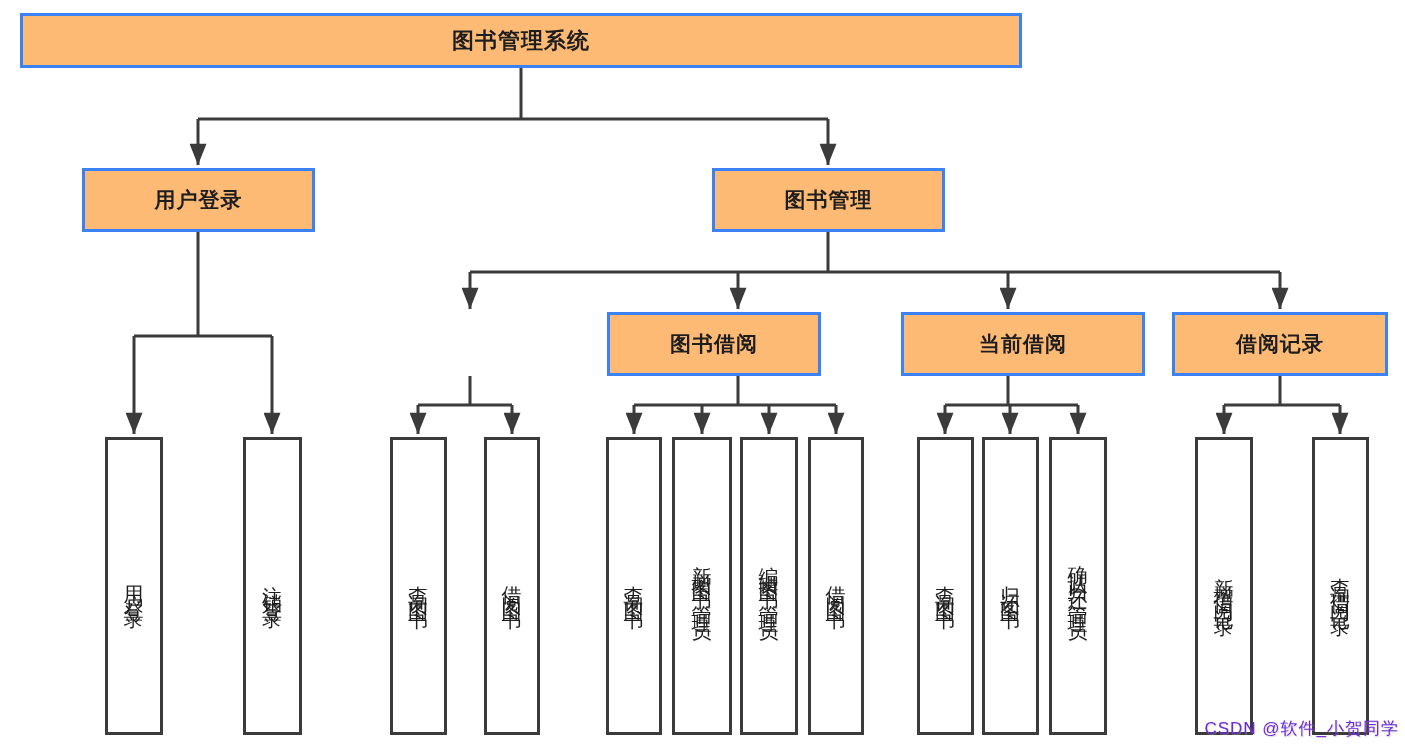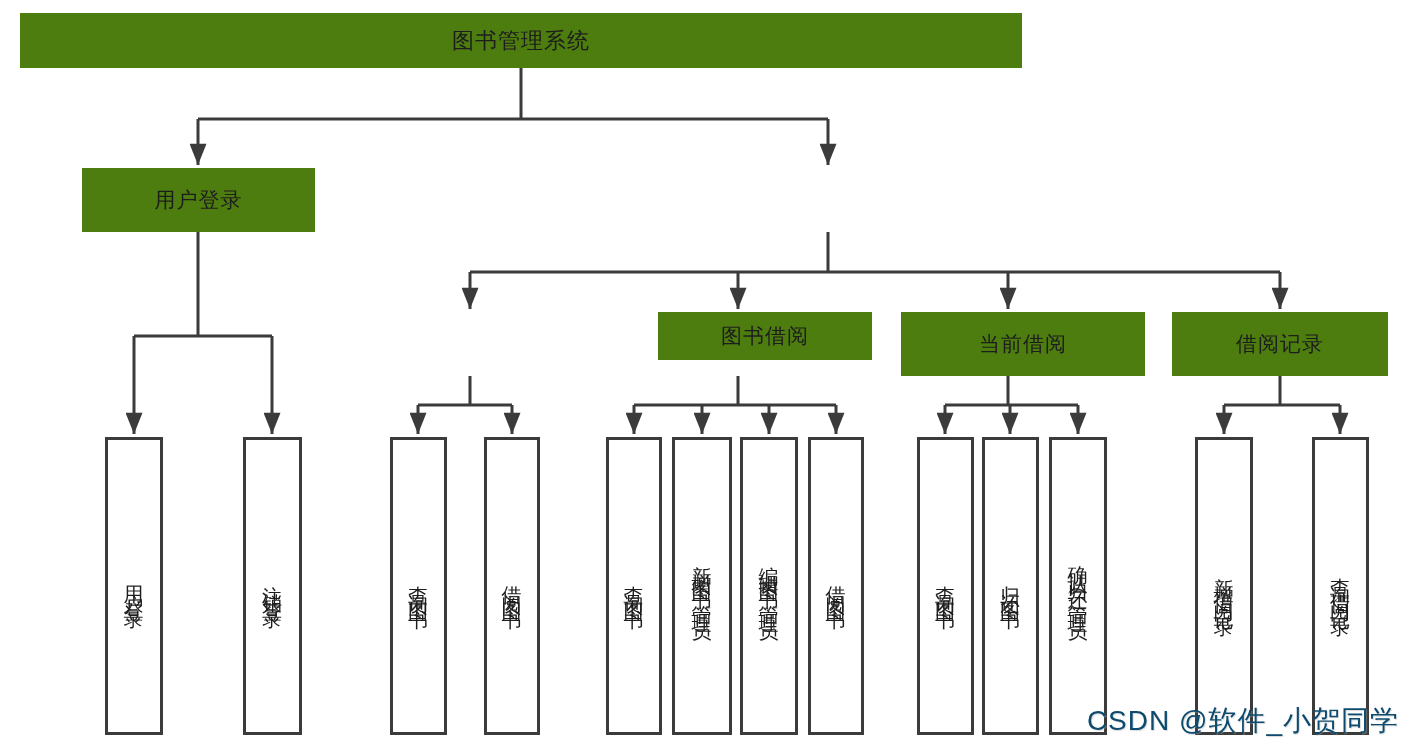--- a/index.html
+++ b/index.html
@@ -8,47 +8,48 @@
     width:1405px;height:747px;
     background:#ffffff;
     overflow:hidden;
     font-family:"Liberation Sans","DejaVu Sans",sans-serif;
     color:#1d1d1d;
   }
   #wires{position:absolute;left:0;top:0;width:1405px;height:747px;}
   .hbox{
     position:absolute;
     box-sizing:border-box;
-    border:3px solid #4d7c0f;
-    background:#4d7c0f;
+    border:3px solid #3b82f6;
+    background:#fdba74;
     display:flex;align-items:center;justify-content:center;
     font-size:21px;letter-spacing:1px;
     white-space:nowrap;
+    font-weight:bold;
   }
   .vbox{
     position:absolute;
     top:437px;height:298px;
     box-sizing:border-box;
     border:3px solid #3b3b3b;
     background:#ffffff;
     display:flex;align-items:center;justify-content:center;
   }
   .vbox span{
     writing-mode:vertical-rl;
     text-orientation:mixed;
     font-size:20px;
     letter-spacing:8px;
     line-height:1;
     white-space:nowrap;
   }
   .watermark{
     position:absolute;
     right:6px;bottom:7px;
-    font-size:28px;
-    color:#0c4a6e;
+    font-size:17px;
+    color:#6d28d9;
     letter-spacing:1px;
     text-shadow:1px 1px 1px rgba(170,170,170,0.45);
     white-space:nowrap;
   }
 </style>
 </head>
 <body>
 
 <div id="canvas">
 
@@ -95,22 +96,25 @@
     </g>
   </svg>
 
   <div class="hbox" style="left:20px;top:13px;width:1002px;height:55px;font-size:22px;">
     <span>图书管理系统</span>
   </div>
 
   <div class="hbox" style="left:82px;top:168px;width:233px;height:64px;">
     <span>用户登录</span>
   </div>
+  <div class="hbox" style="left:712px;top:168px;width:233px;height:64px;">
+    <span>图书管理</span>
+  </div>
 
-  <div class="hbox" style="left:658px;top:312px;width:214px;height:48px;">
+  <div class="hbox" style="left:607px;top:312px;width:214px;height:64px;">
     <span>图书借阅</span>
   </div>
   <div class="hbox" style="left:901px;top:312px;width:244px;height:64px;">
     <span>当前借阅</span>
   </div>
   <div class="hbox" style="left:1172px;top:312px;width:216px;height:64px;">
     <span>借阅记录</span>
   </div>
 
   <div class="vbox" style="left:105px;width:58px;">

